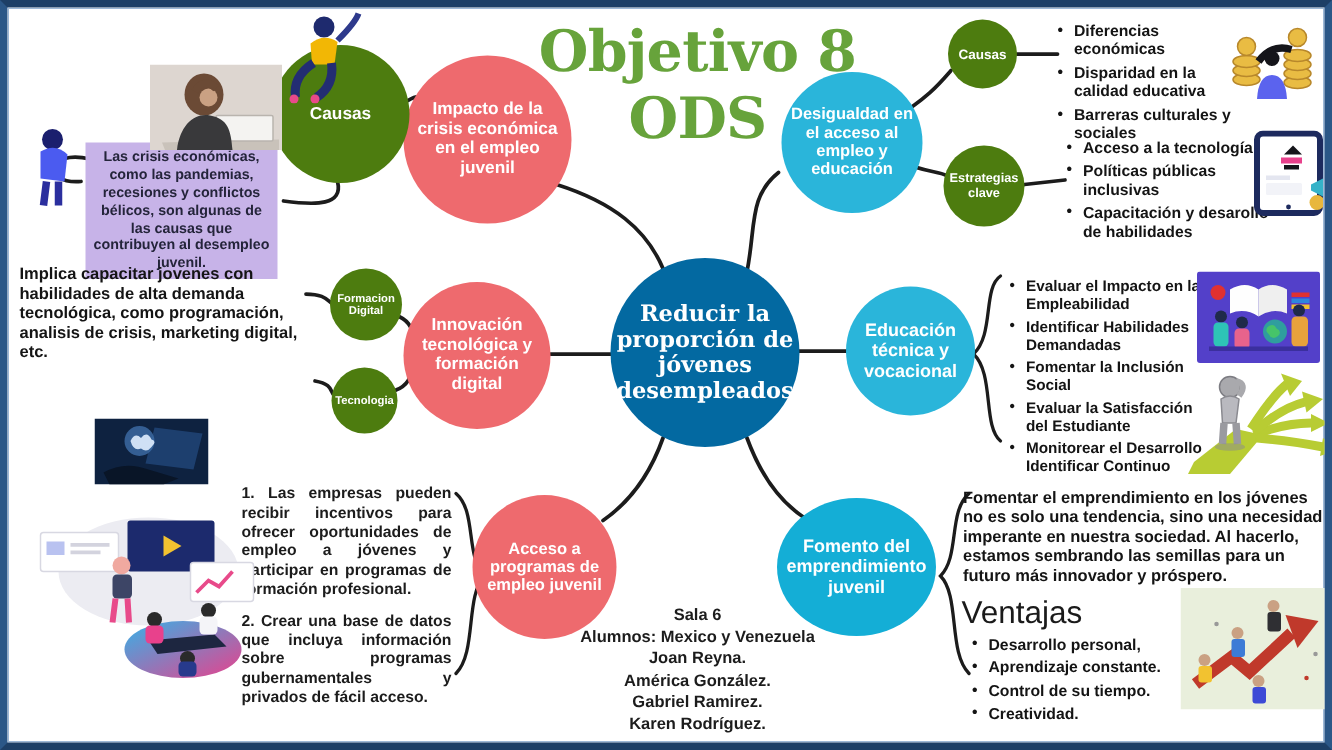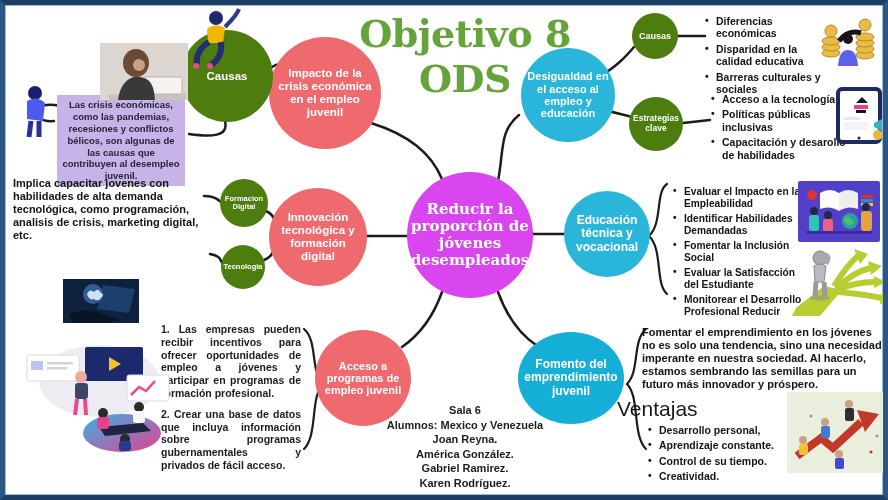--- a/index.html
+++ b/index.html
@@ -16,21 +16,21 @@
     position:absolute;left:320px;top:6px;width:280px;text-align:center;
     font-family:"DejaVu Serif",serif;font-weight:bold;font-size:38px;color:#67a33b;letter-spacing:-0.5px;
   }
   .node{
     position:absolute;border-radius:50%;display:flex;align-items:center;justify-content:center;
     text-align:center;color:#fff;font-weight:bold;line-height:1.12;padding:6px;box-sizing:border-box;
   }
   .red{background:#ee6a6e;}
   .teal{background:#2ab5da;}
   .teal2{background:#14aed6;}
-  .navy{background:#d946ef;font-family:"DejaVu Serif",serif;text-align:center;}
+  .navy{background:#0369a1;font-family:"DejaVu Serif",serif;text-align:center;}
   .purple{background:#4d7c0f;}
   .txt{position:absolute;color:#141414;}
   .boldtxt{font-weight:bold;font-size:11px;line-height:1.18;}
   .note{
     background:#c7b3e8;color:#24243a;font-weight:bold;font-size:9.5px;line-height:1.25;
     text-align:center;padding:4px 5px;box-sizing:border-box;
   }
   ul.blist{list-style:none;margin:0;padding:0;font-weight:bold;}
   ul.blist li{position:relative;padding-left:11px;margin-bottom:3px;line-height:1.18;}
   ul.blist li::before{content:"•";position:absolute;left:0;top:-1px;}
@@ -121,31 +121,31 @@
     <li>Acceso a la tecnología</li>
     <li>Políticas públicas inclusivas</li>
     <li>Capacitación y desarollo de habilidades</li>
   </ul>
 
   <ul class="txt blist" style="left:668px;top:181px;width:138px;font-size:10.2px;">
     <li>Evaluar el Impacto en la Empleabilidad</li>
     <li>Identificar Habilidades Demandadas</li>
     <li>Fomentar la Inclusión Social</li>
     <li>Evaluar la Satisfacción del Estudiante</li>
-    <li>Monitorear el Desarrollo Profesional Reducir</li>
+    <li>Monitorear el Desarrollo Identificar Continuo</li>
   </ul>
 
   <div class="txt jlist" style="left:156px;top:318px;width:140px;">
     <p>1. Las empresas pueden recibir incentivos para ofrecer oportunidades de empleo a jóvenes y participar en programas de formación profesional.</p>
     <p>2. Crear una base de datos que incluya información sobre programas gubernamentales y privados de fácil acceso.</p>
   </div>
 
   <div class="txt boldtxt" style="left:637px;top:321px;width:244px;font-size:11px;">Fomentar el emprendimiento en los jóvenes no es solo una tendencia, sino una necesidad imperante en nuestra sociedad. Al hacerlo, estamos sembrando las semillas para un futuro más innovador y próspero.</div>
 
-  <div class="txt ventajas-title" style="left:612px;top:392px;">Ventajas</div>
+  <div class="txt ventajas-title" style="left:636px;top:392px;">Ventajas</div>
   <ul class="txt blist" style="left:643px;top:419px;width:132px;font-size:10.5px;">
     <li>Desarrollo personal,</li>
     <li>Aprendizaje constante.</li>
     <li>Control de su tiempo.</li>
     <li>Creatividad.</li>
   </ul>
 
   <div class="txt credits" style="left:378px;top:398px;width:164px;">
     <div>Sala 6</div>
     <div>Alumnos: Mexico y Venezuela</div>

